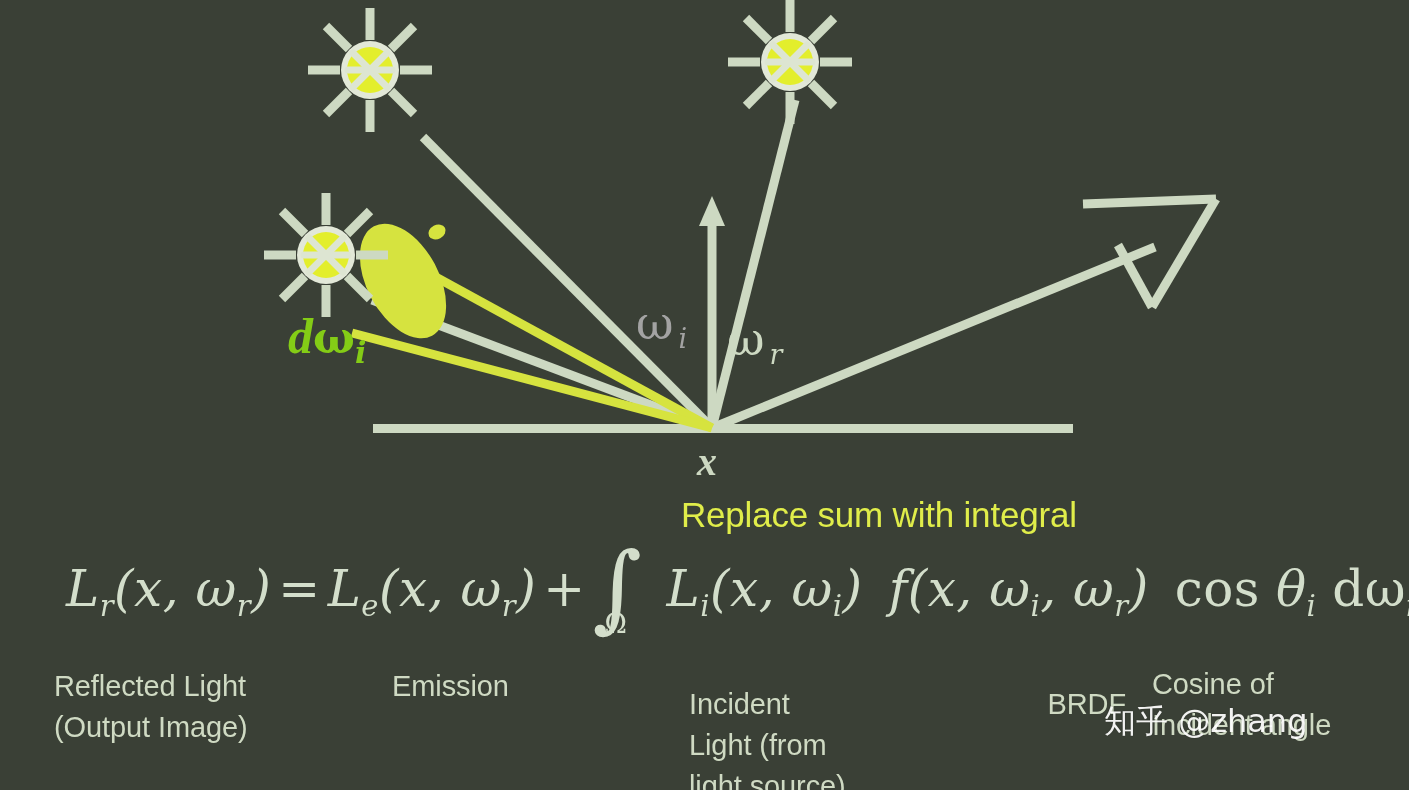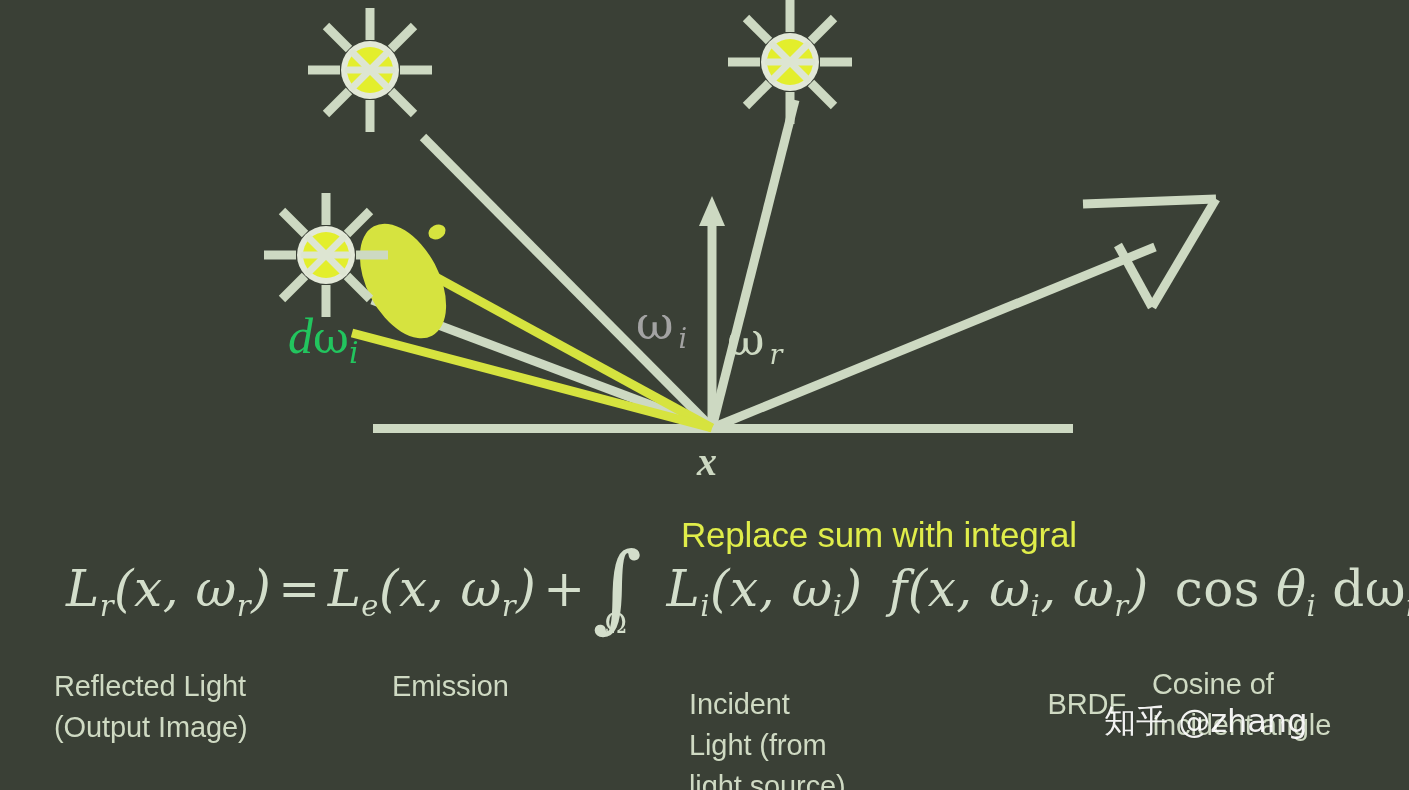--- a/index.html
+++ b/index.html
@@ -42,25 +42,25 @@
   }
   .lbl-omega-r {
     left: 727px; top: 300px;
     color: #cdd9c2;
     font-family: "DejaVu Serif", serif;
     font-size: 46px;
     margin-top: 12px;
   }
   .lbl-domega {
     left: 288px; top: 307px;
-    color: #22c55e;
+    color: #84cc16;
     font-family: "Liberation Serif", serif;
     font-style: italic;
     font-size: 50px;
-    font-weight: 400;
+    font-weight: 700;
   }
   .lbl-domega .w {
     font-family: "DejaVu Serif", serif;
     font-style: normal;
     font-size: 44px;
   }
   .lbl-domega .sub {
     font-size: 30px;
     font-style: italic;
     vertical-align: -0.34em;
@@ -75,21 +75,20 @@
     font-weight: 600;
   }
 
   
   .caption-replace {
     left: 681px; top: 495px;
     color: #e0ed4a;
     font-size: 35px;
     letter-spacing: -0.2px;
     white-space: nowrap;
-    margin-top: 20px;
   }
 
   
   #equation {
     left: 66px; top: 560px;
     color: #d3decb;
     font-family: "DejaVu Serif", serif;
     font-size: 50px;
     white-space: nowrap;
     letter-spacing: 0.5px;

